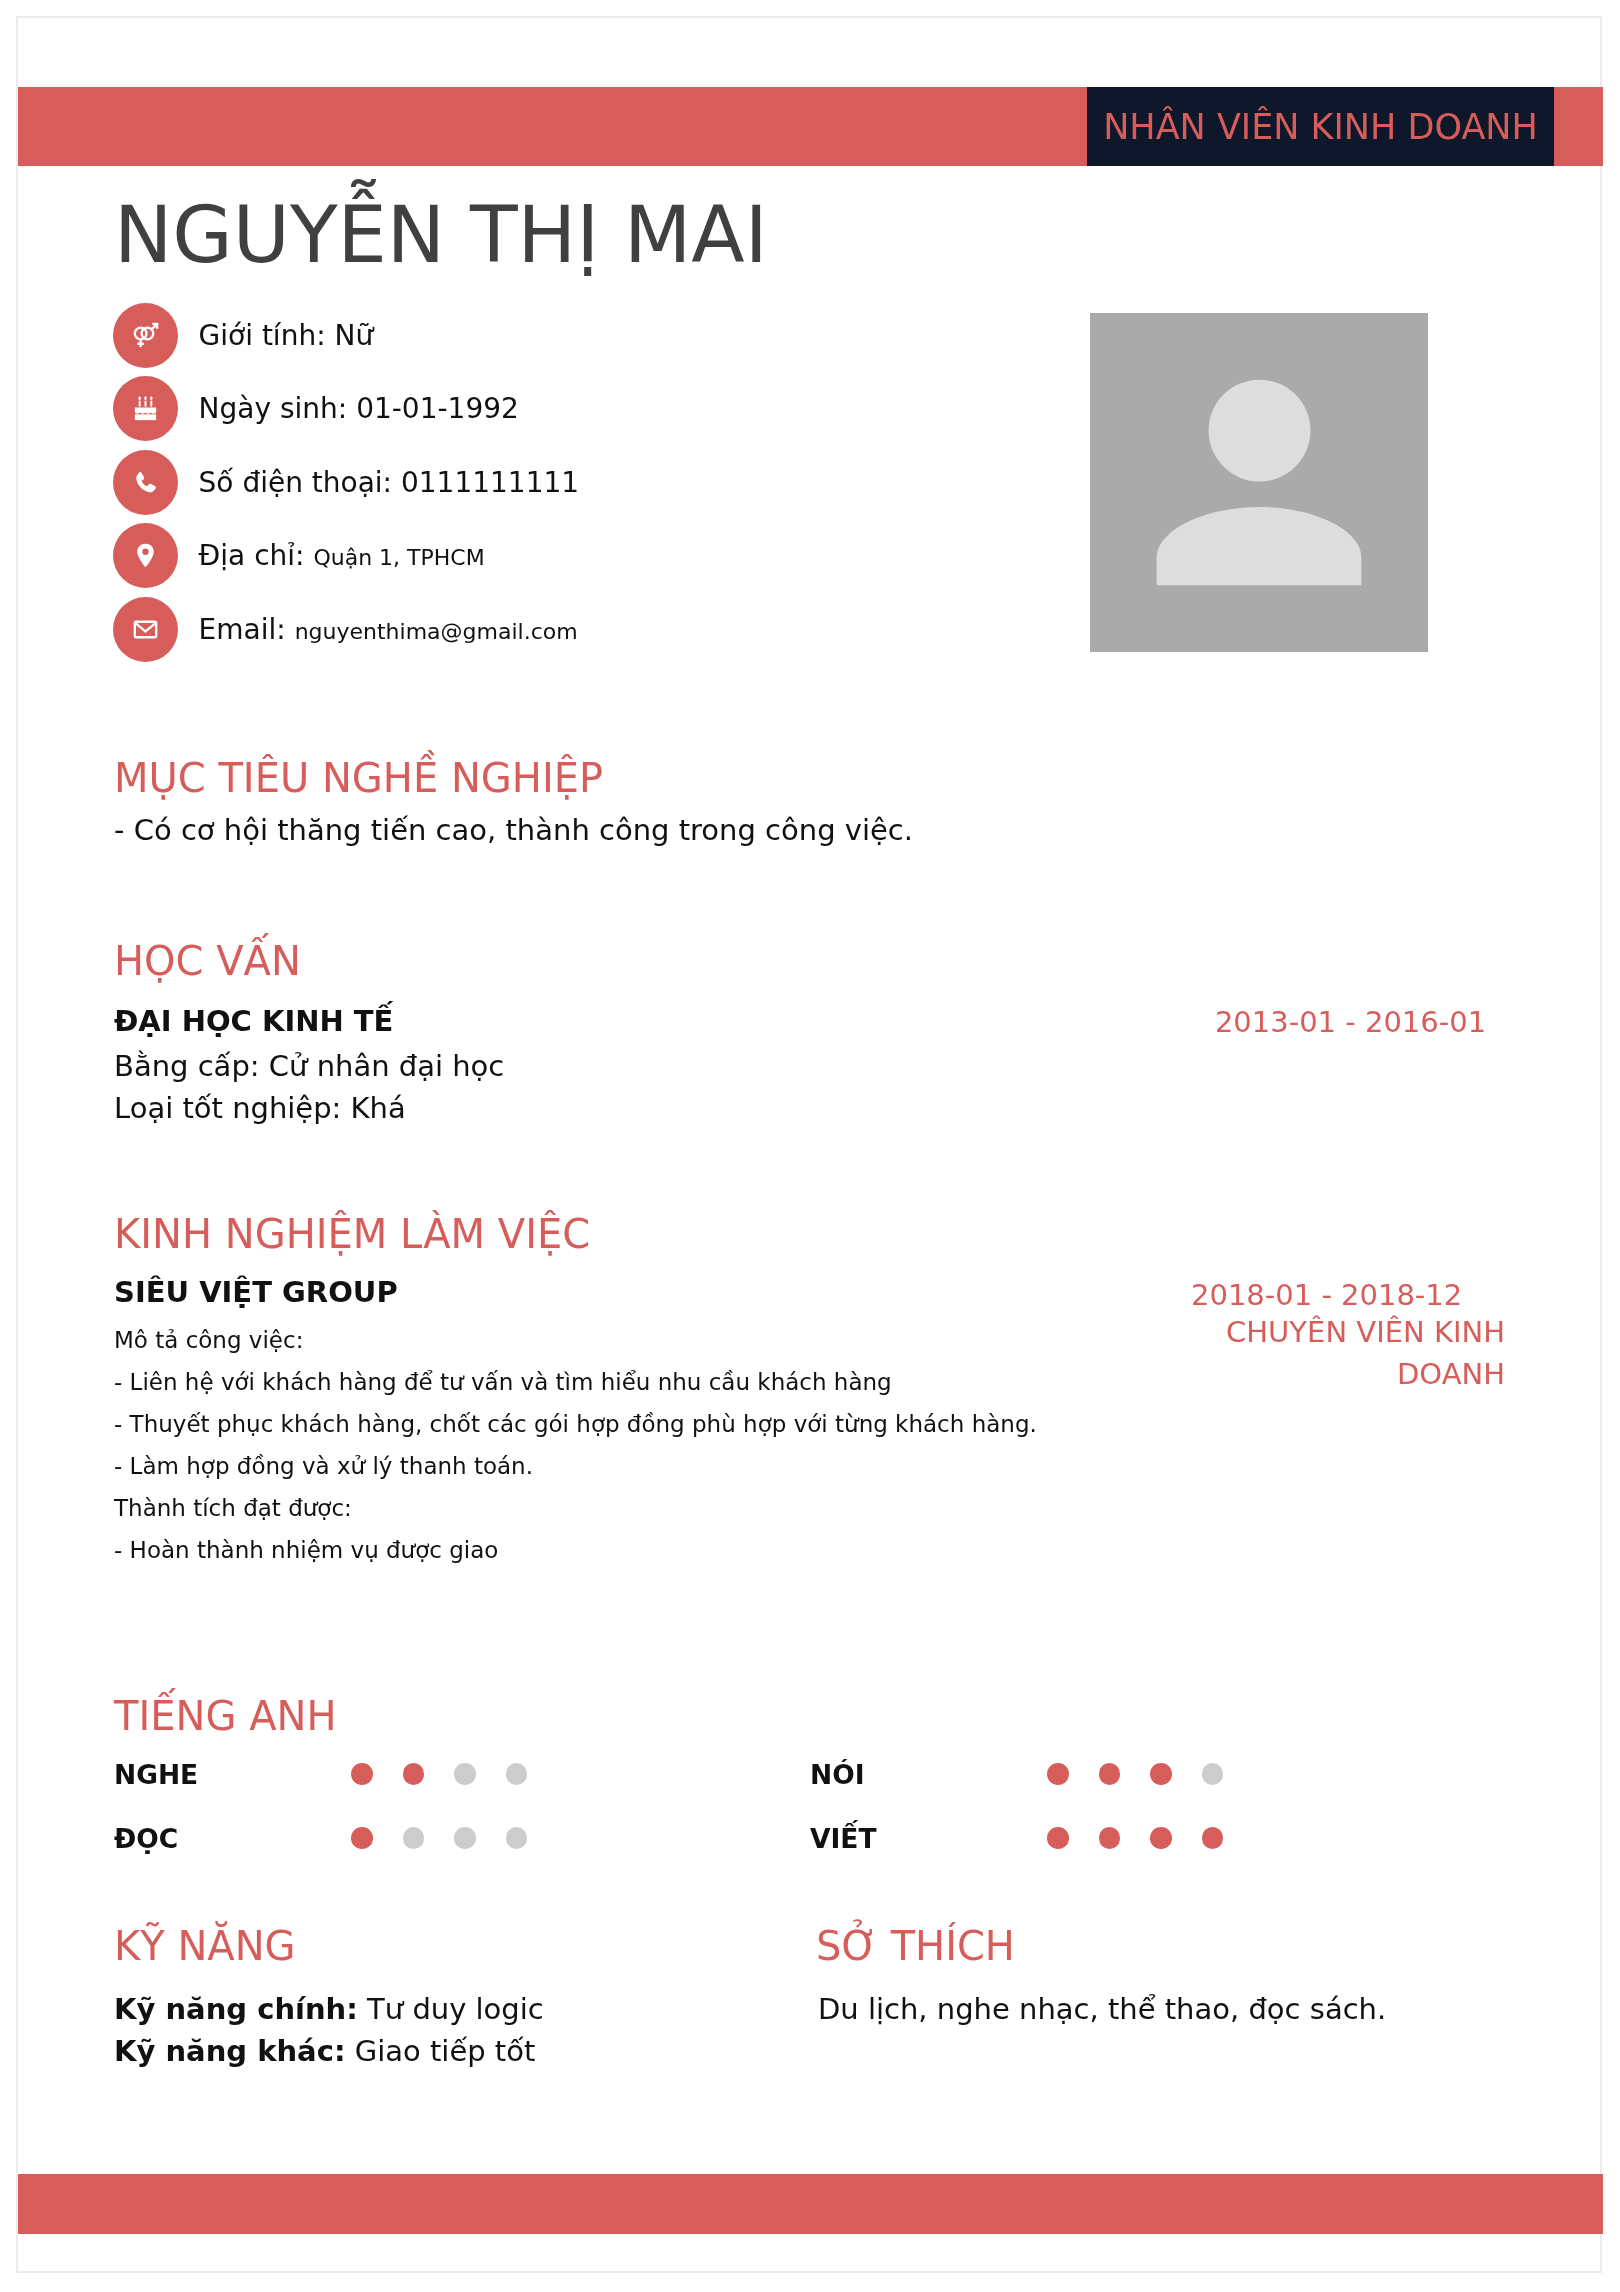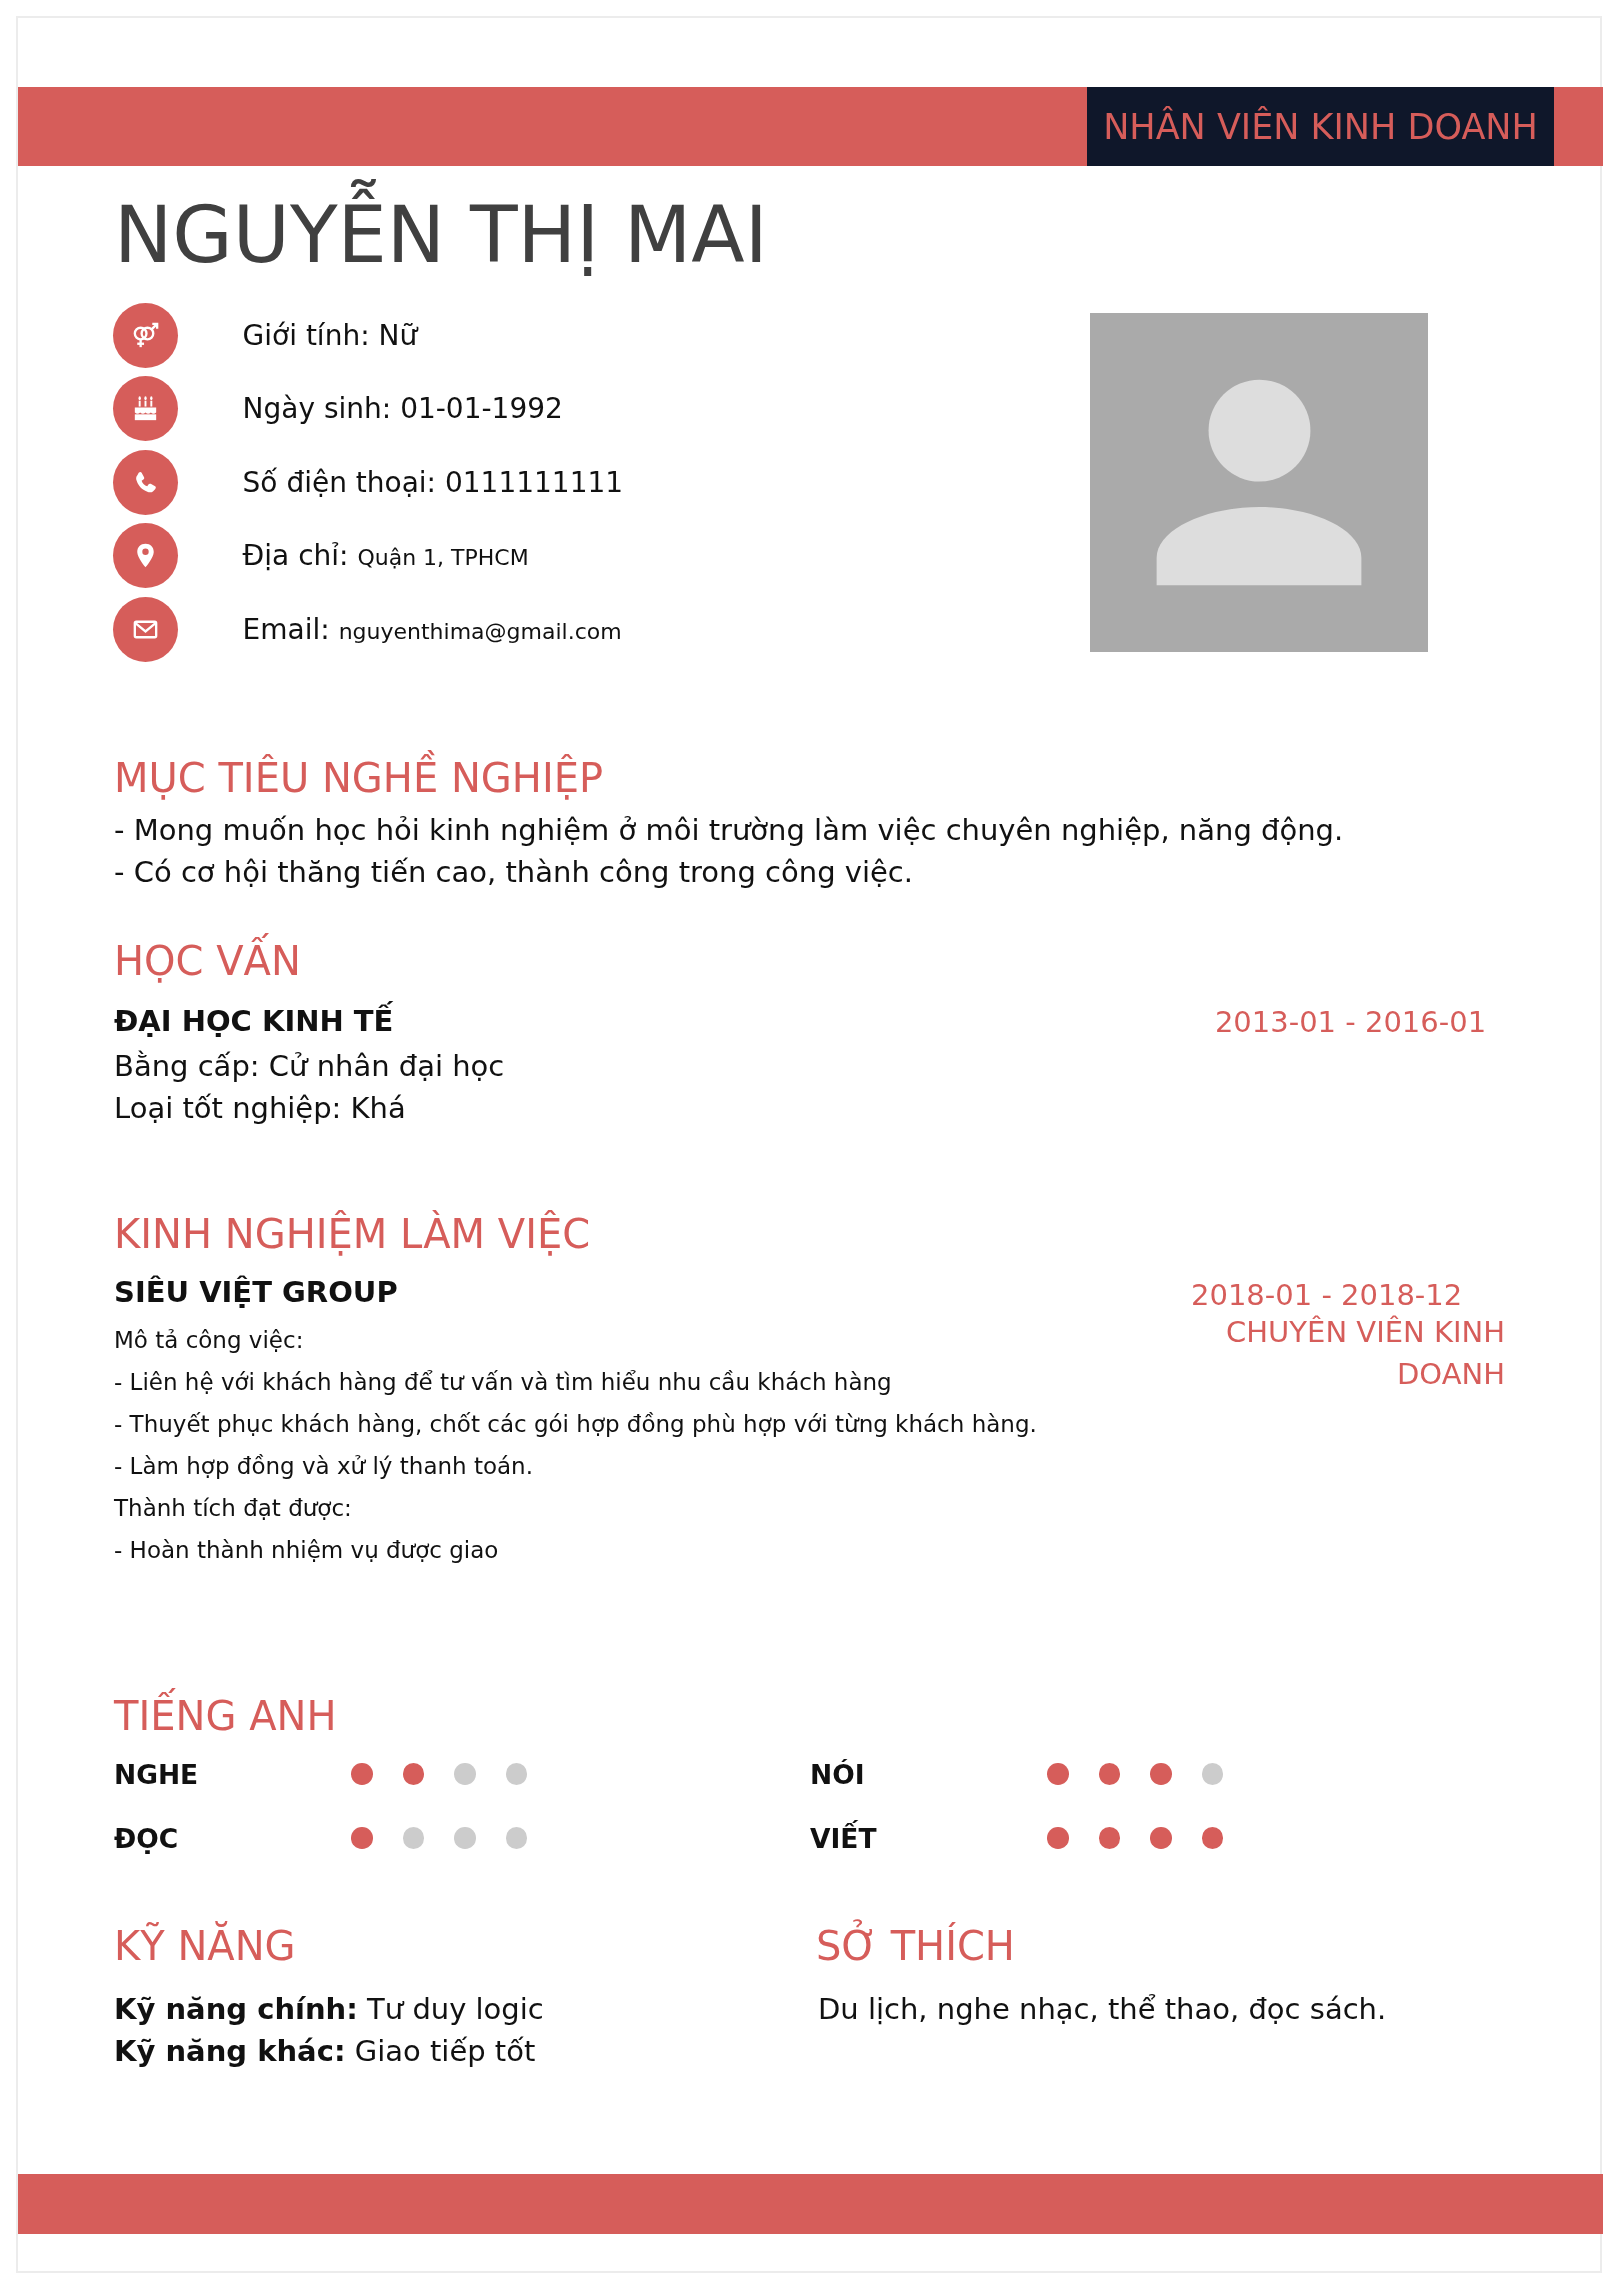--- a/index.html
+++ b/index.html
@@ -11,21 +11,21 @@
 
   
   .top-bar { position: absolute; left: 17.6px; top: 87px; width: 1585px; height: 79px; background: #d65d5a; }
   .title-box { position: absolute; left: 1087px; top: 87px; width: 467px; height: 79px; background: #0f172a;
                display: flex; align-items: center; justify-content: center;
                font-size: 35px; color: #d65d5a; white-space: nowrap; }
 
   .name { left: 114px; top: 189px; font-size: 78px; line-height: 92px; color: #404040; }
 
   
-  .contact-row { position: absolute; left: 113px; height: 65px; display: flex; align-items: center; gap: 44px; }
+  .contact-row { position: absolute; left: 113px; height: 65px; display: flex; align-items: center; }
   .contact-circle { width: 65px; height: 65px; border-radius: 50%; background: #d65d5a;
                     display: flex; align-items: center; justify-content: center; flex: none; }
   .contact-circle svg { width: 33px; height: 33px; }
   .contact-text { margin-left: 20.6px; font-size: 28px; white-space: nowrap; }
   .contact-value.small { font-size: 22px; }
 
   
   .photo { position: absolute; left: 1090px; top: 313px; width: 338px; height: 339px; background: #aaaaaa; overflow: hidden; }
 
   .section-title { font-size: 40px; line-height: 49px; color: #d65d5a; }
@@ -132,21 +132,20 @@
 
 <div class="photo">
   <svg width="338" height="339" viewBox="0 0 345 346">
     <circle cx="173" cy="120" r="52" fill="#dddddd"></circle>
     <path d="M68 278 V250 C68 220 120 198 173 198 C226 198 277 220 277 250 V278 Z" fill="#dddddd"></path>
   </svg>
 </div>
 
 <div class="abs section-title" style="left:114px; top:754px">MỤC TIÊU NGHỀ NGHIỆP</div>
 <div class="lines" style="top:809px">
-  <div>- Mong muốn học hỏi kinh nghiệm ở môi trường làm việc chuyên nghiệp, năng động.</div>
   <div>- Có cơ hội thăng tiến cao, thành công trong công việc.</div>
 </div>
 
 <div class="abs section-title" style="left:114px; top:937px">HỌC VẤN</div>
 <div class="abs body-text bold" style="left:114px; top:1000px">ĐẠI HỌC KINH TẾ</div>
 <div class="date-col" style="top:1001px; text-align:center">2013-01 - 2016-01</div>
 <div class="lines" style="top:1045px">
   <div>Bằng cấp: Cử nhân đại học</div>
   <div>Loại tốt nghiệp: Khá</div>
 </div>

